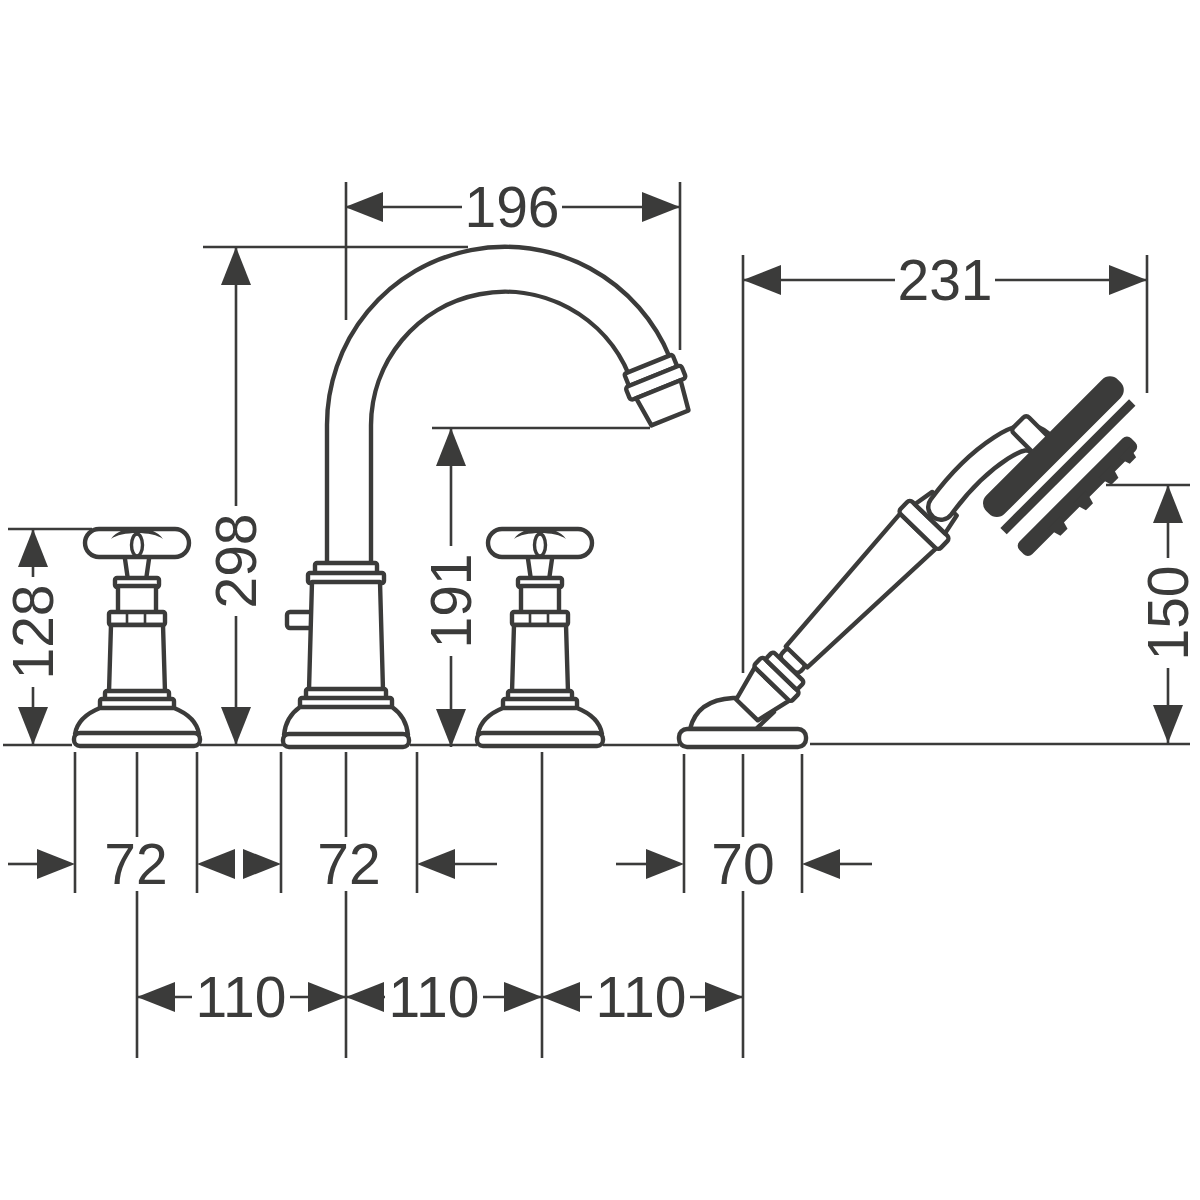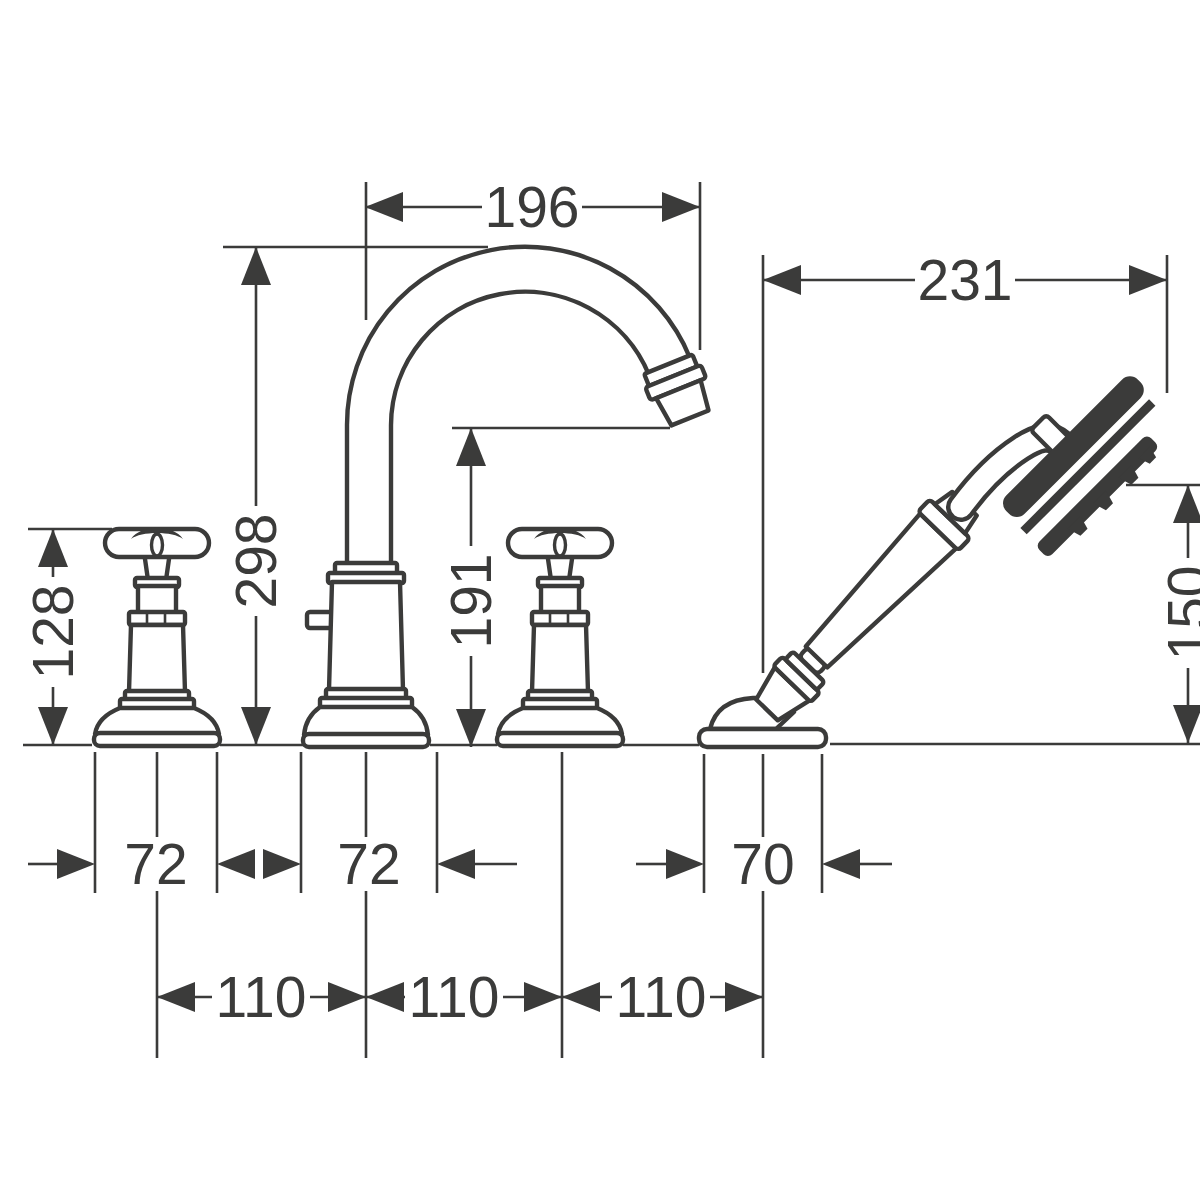--- a/index.html
+++ b/index.html
@@ -1,17 +1,17 @@
 <!DOCTYPE html>
 <html style="--ink: #3b3b3a; --paper: #ffffff;"><head>
 <meta charset="utf-8">
 <style>
   :root { --ink: #3b3b3a; --paper: #ffffff; }
   html,body { margin:0; padding:0; background:var(--paper); }
-  .stage { width:983px; height:1200px; position:relative; background:var(--paper);padding-left:20px; }
+  .stage { width:983px; height:1200px; position:relative; background:var(--paper); }
   svg { display:block; }
   .part    { fill:#fff; stroke:var(--ink); stroke-width:4.4; stroke-linejoin:round; stroke-linecap:round; }
   .partthin{ fill:#fff; stroke:var(--ink); stroke-width:3.4; stroke-linejoin:round; stroke-linecap:round; }
   .dark    { fill:var(--ink); stroke:none; }
   .dline   { stroke:var(--ink); stroke-width:2.6; fill:none; stroke-linecap:butt; }
   .tick    { stroke:var(--ink); stroke-width:2.6; }
   .arw     { fill:var(--ink); stroke:none; }
   .lblbg   { fill:#fff; }
   .lbl     { font-family:"Liberation Sans", sans-serif; font-size:57px; fill:var(--ink);
              text-anchor:middle; }

